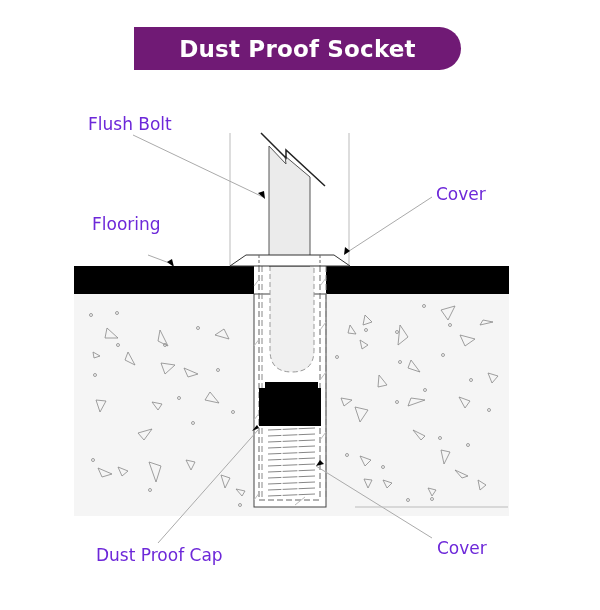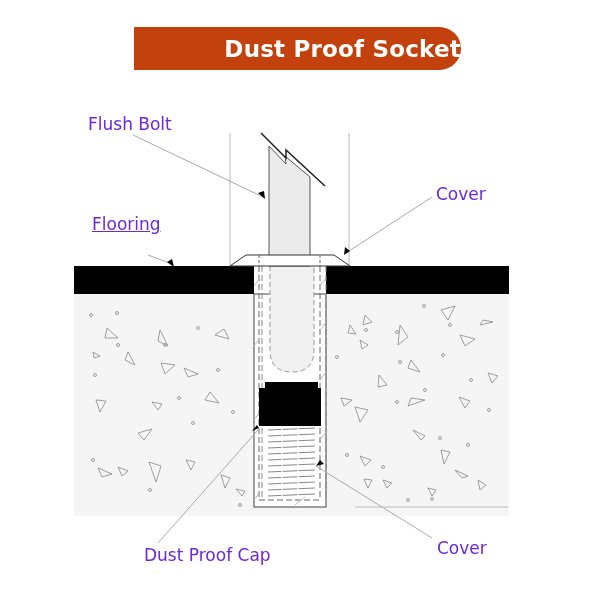--- a/index.html
+++ b/index.html
@@ -1,17 +1,17 @@
 <!DOCTYPE html>
 <html><head>
 <meta charset="utf-8">
 <style>
   html, body { margin:0; padding:0; background:#ffffff; }
   body { width:600px; height:610px; position:relative; overflow:hidden; font-family:"DejaVu Sans", "Liberation Sans", sans-serif; }
-  #title-banner { position:absolute; left:134px; top:27px; width:327px; height:43px; background:#c2410c; border-radius:0 22px 22px 0; display:flex; align-items:center; justify-content:flex-end; }
+  #title-banner { position:absolute; left:134px; top:27px; width:327px; height:43px; background:#701a75; border-radius:0 22px 22px 0; display:flex; align-items:center; justify-content:center; }
   #title-banner span { color:#fff; font-weight:bold; font-size:23px; letter-spacing:0.2px; }
   svg { position:absolute; left:0; top:0; }
   .label { position:absolute; font-size:17px; color:#6d28d9; white-space:nowrap; }
 </style>
 </head>
 <body>
 
 <div id="title-banner">
   <span>Dust Proof Socket</span>
 </div>
@@ -165,15 +165,15 @@
     <circle cx="468" cy="445" r="1.5"></circle>
     <circle cx="383" cy="467" r="1.5"></circle>
     <circle cx="408" cy="500" r="1.5"></circle>
     <circle cx="432" cy="499" r="1.5"></circle>
   </g>
   <line x1="355" y1="507" x2="508" y2="507" stroke="#bbb" stroke-width="1"></line>
 </svg>
 
 <div class="label" style="left:88px; top:114px;">Flush Bolt</div>
 <div class="label" style="left:436px; top:184px;">Cover</div>
-<div class="label" style="left:92px; top:214px;text-decoration:underline;">Flooring</div>
-<div class="label" style="left:96px; top:545px;margin-left:48px;">Dust Proof Cap</div>
+<div class="label" style="left:92px; top:214px;">Flooring</div>
+<div class="label" style="left:96px; top:545px;">Dust Proof Cap</div>
 <div class="label" style="left:437px; top:538px;">Cover</div>
 
 </body></html>

